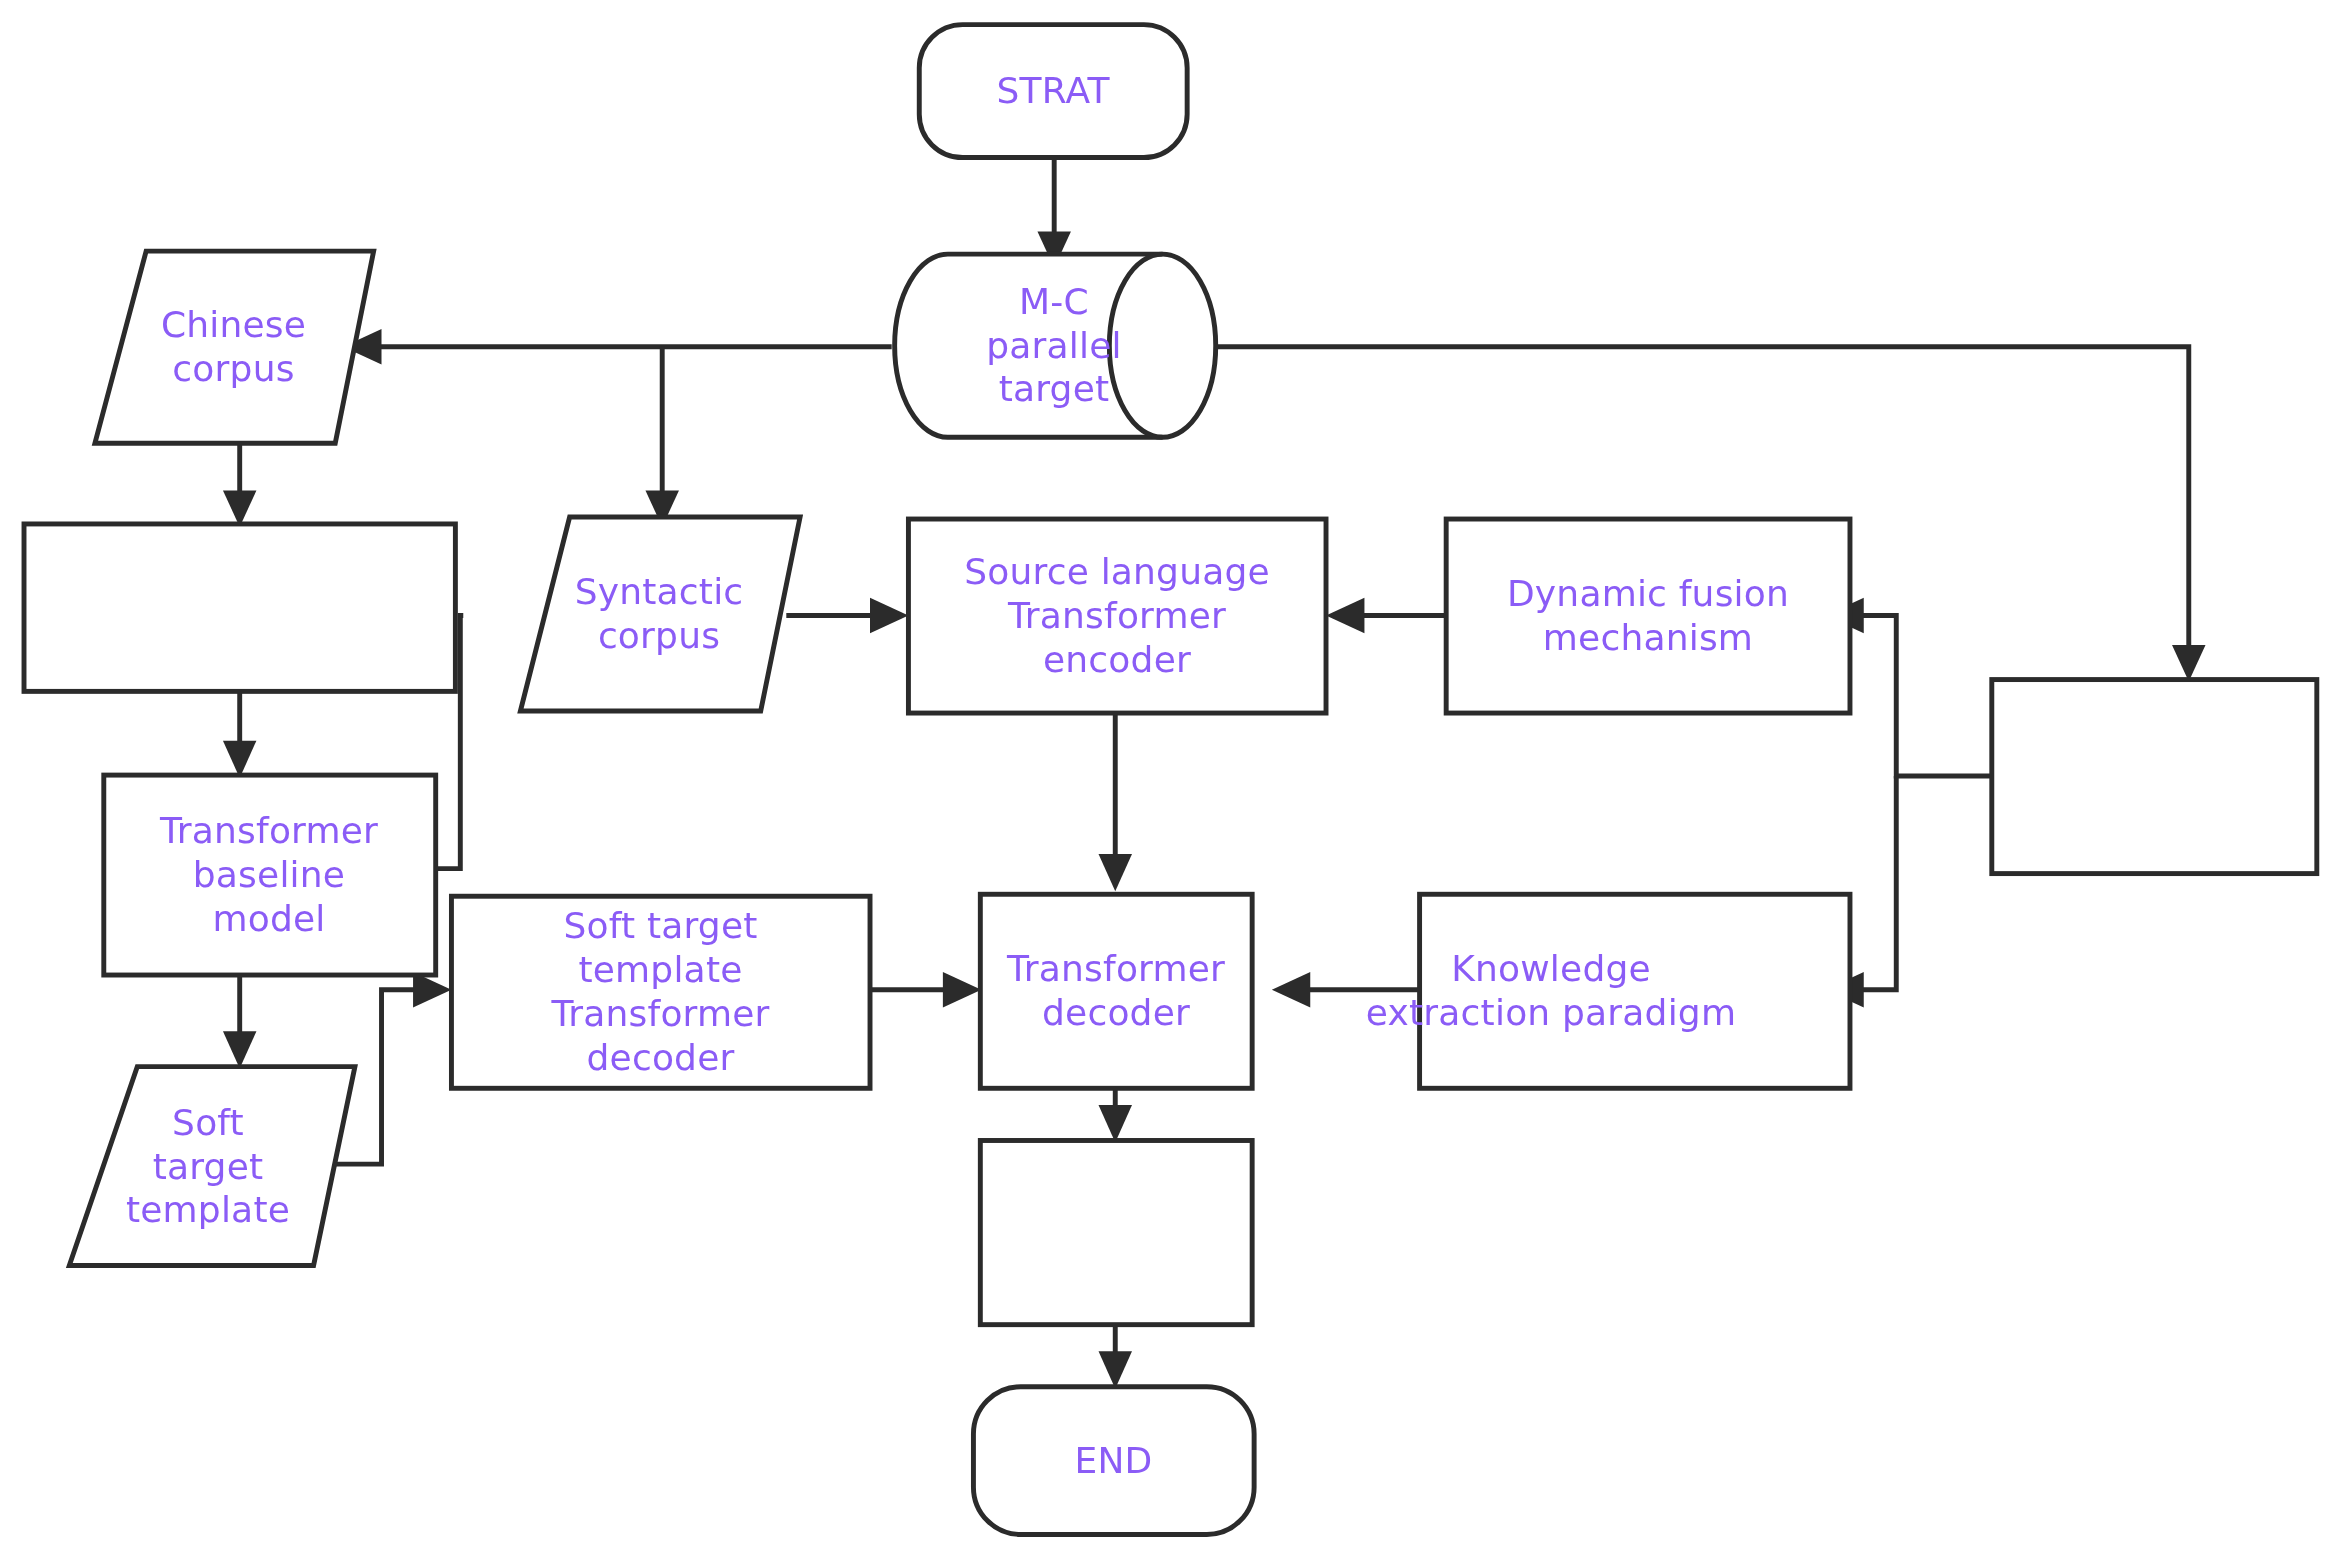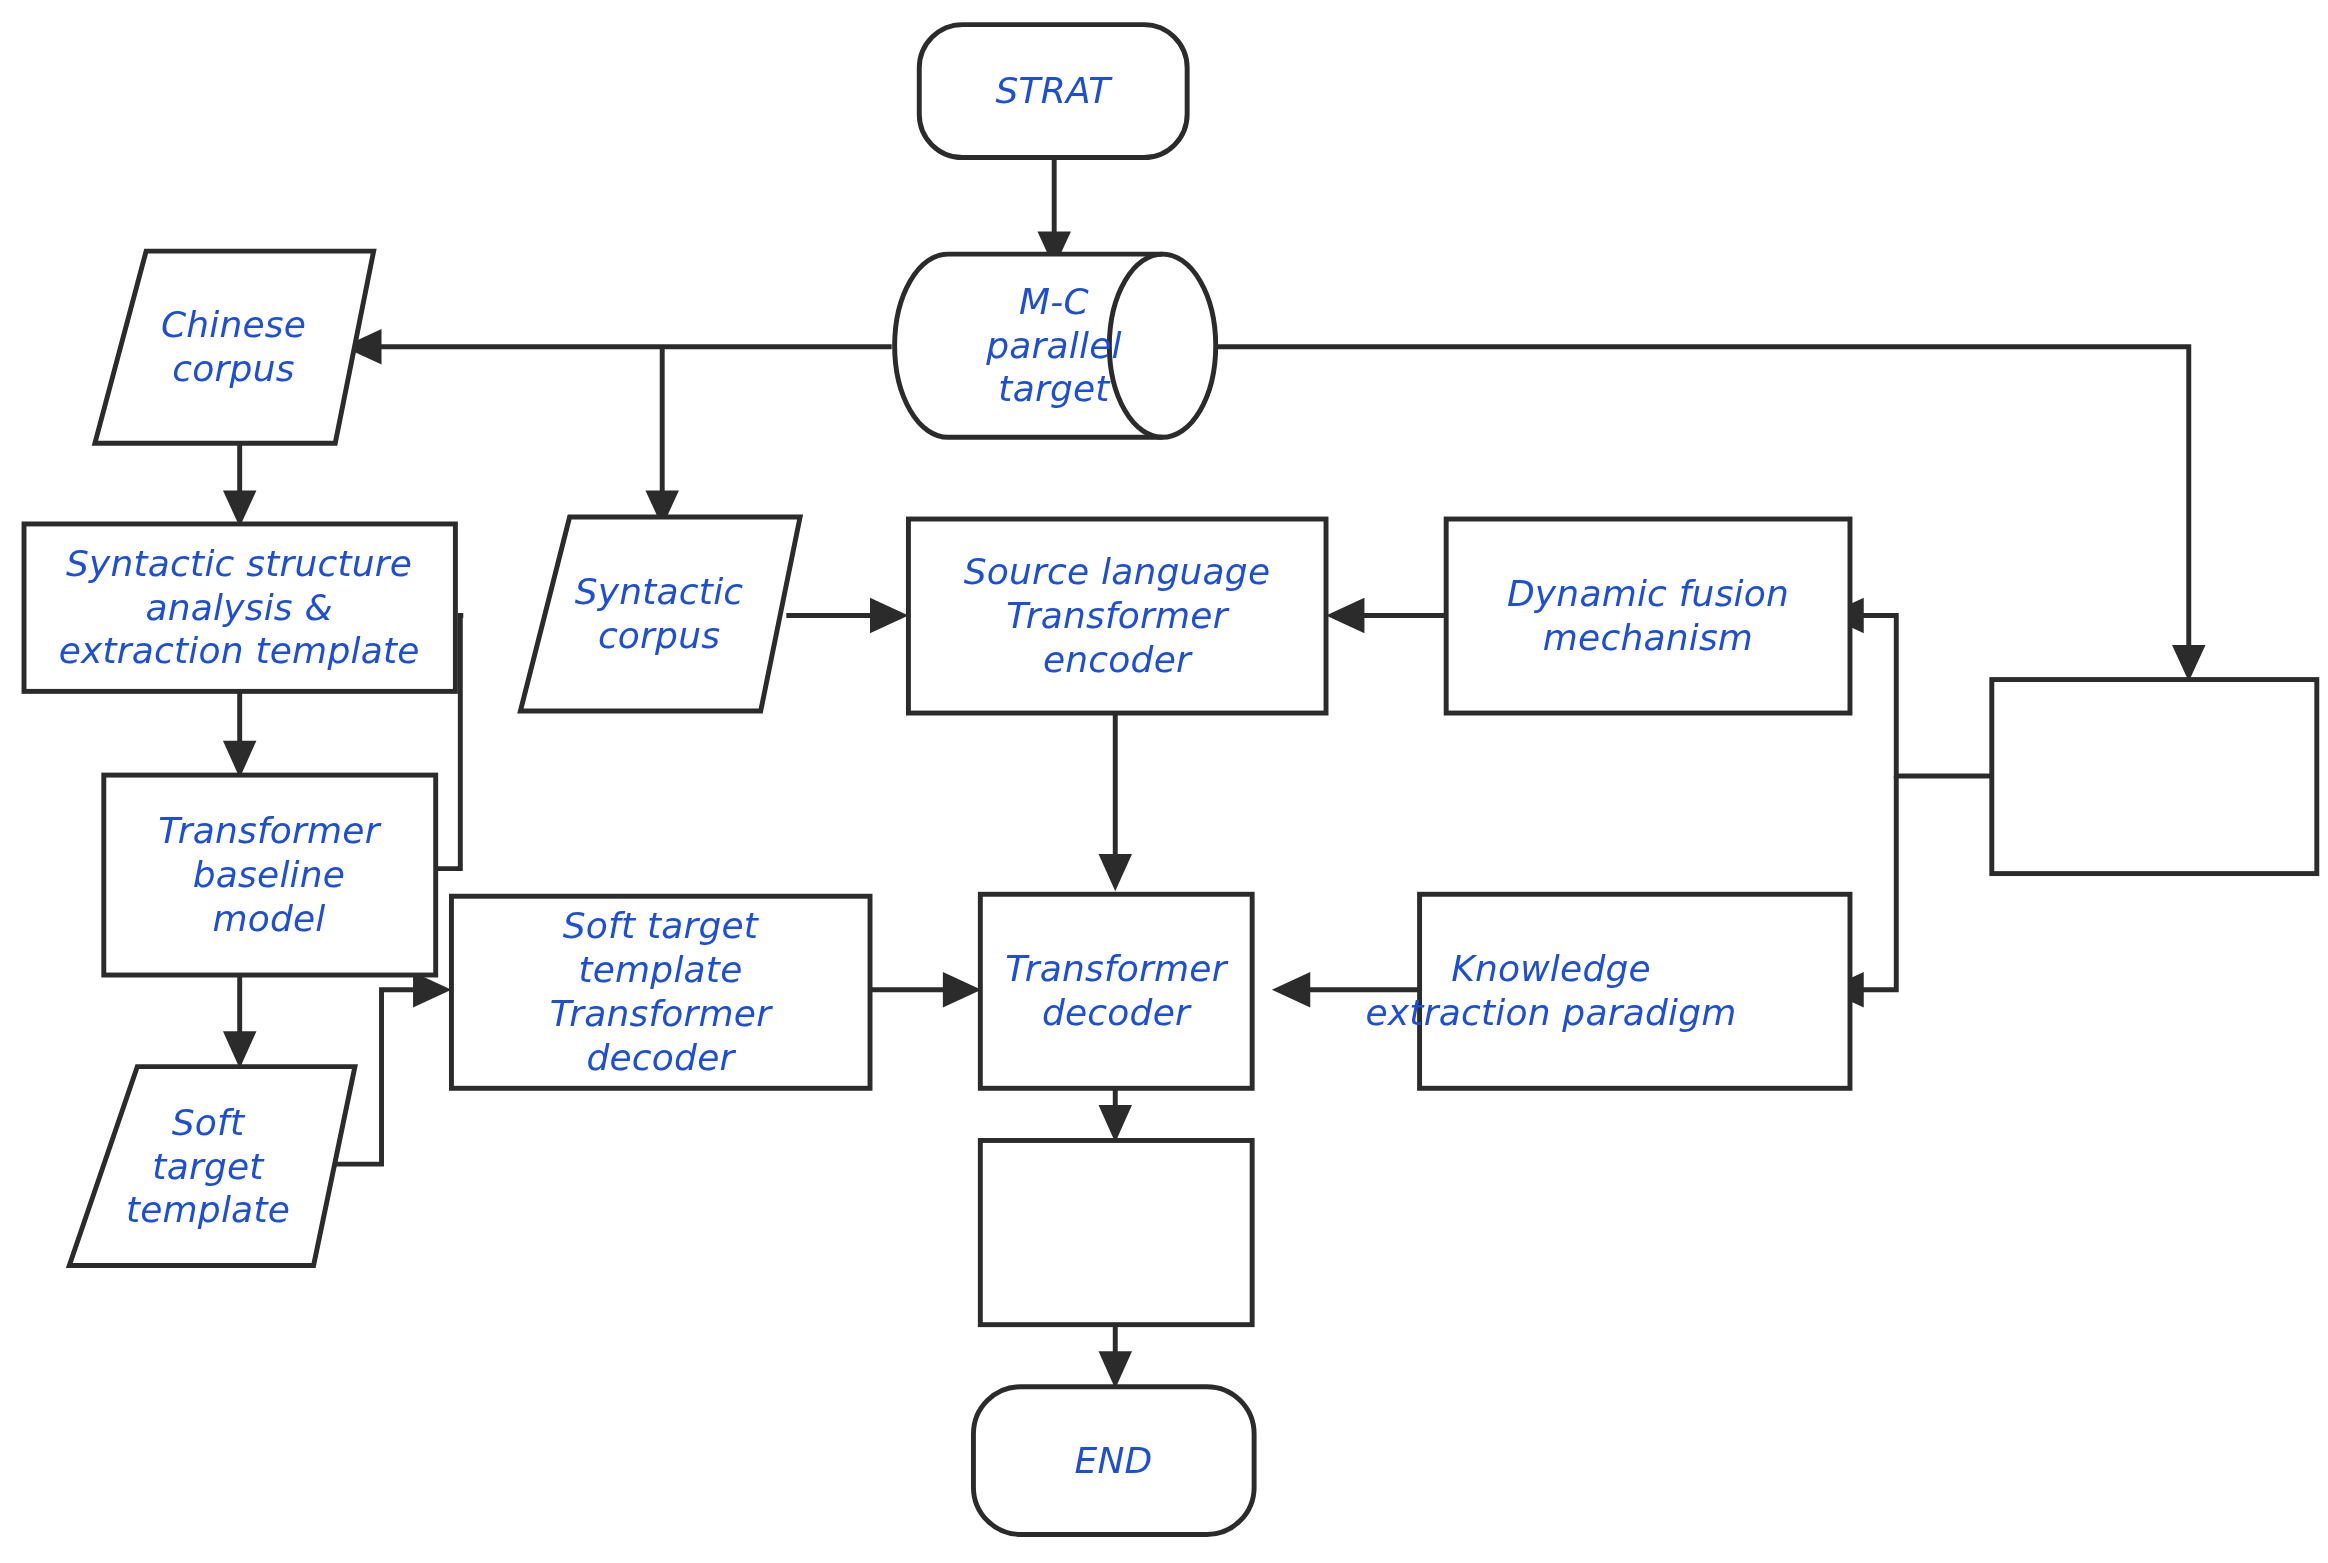--- a/index.html
+++ b/index.html
@@ -37,27 +37,26 @@
   .arrowhead {
     fill: #2b2b2b;
     stroke: none;
   }
   .node-label {
     position: absolute;
     display: flex;
     align-items: center;
     justify-content: center;
     text-align: center;
-    color: #1d4ed8;
+    color: #8b5cf6;
     font-size: 36px;
     line-height: 1.22;
     letter-spacing: 0.2px;
     white-space: pre-line;
     pointer-events: none;
-    font-style: italic;
   }
 </style>
 </head>
 <body>
 
 <div id="canvas-wrap">
 
   <svg id="flow" viewBox="0 0 2364 1587">
 
     <g>
@@ -191,23 +190,20 @@
 
   <div class="node-label" style="left:936px; top:254px; width:236px; height:183px;">M-C
 parallel target</div>
 
   <div class="node-label" style="left:108px; top:251px; width:251px; height:192px;">Chinese
 corpus</div>
 
   <div class="node-label" style="left:530px; top:517px; width:258px; height:194px;">Syntactic
 corpus</div>
 
-  <div class="node-label" style="left:23.6px; top:524px; width:431px; height:167px;">Syntactic structure
-analysis &amp;
-extraction template</div>
 
   <div class="node-label" style="left:103px; top:775px; width:332px; height:200px;">Transformer
 baseline
 model</div>
 
   <div class="node-label" style="left:81px; top:1067px; width:254px; height:199px;">Soft
 target
 template</div>
 
   <div class="node-label" style="left:451px; top:896px; width:419px; height:192px;">Soft target

